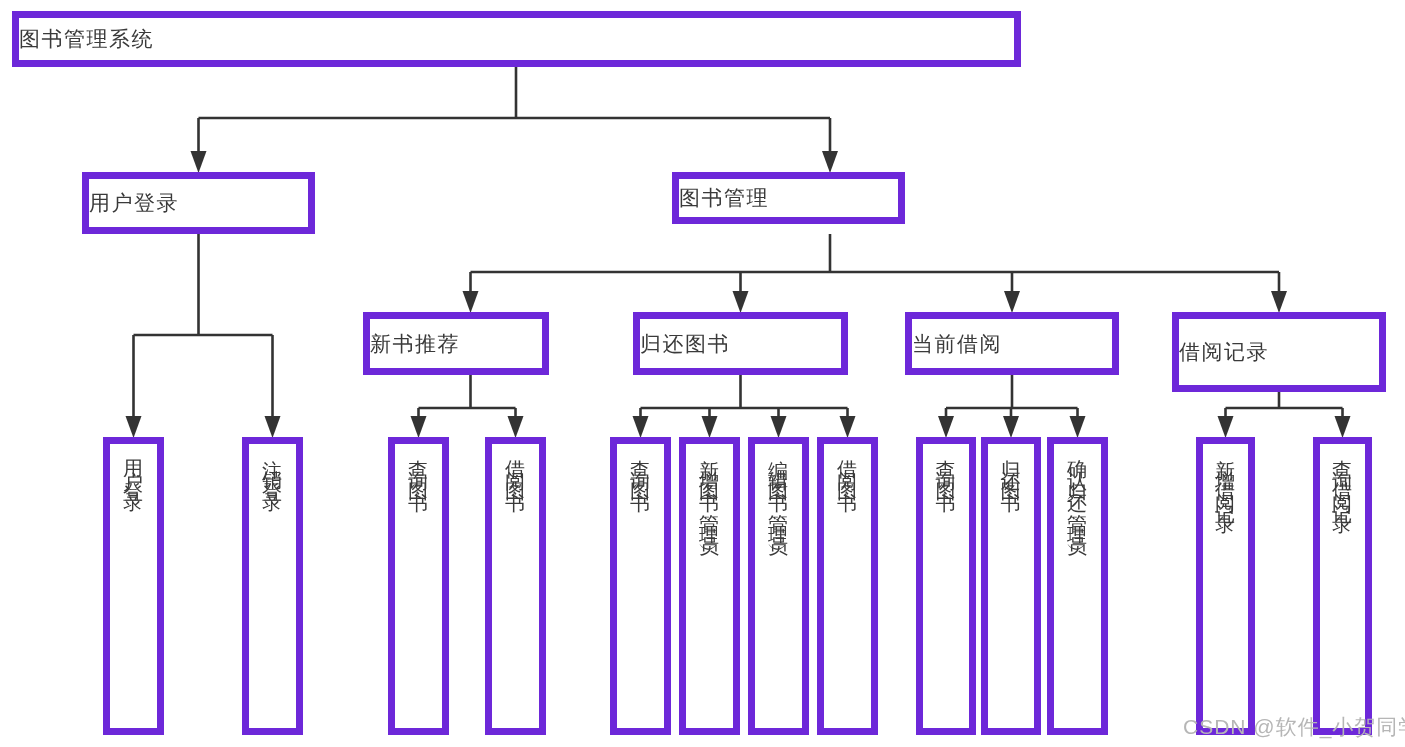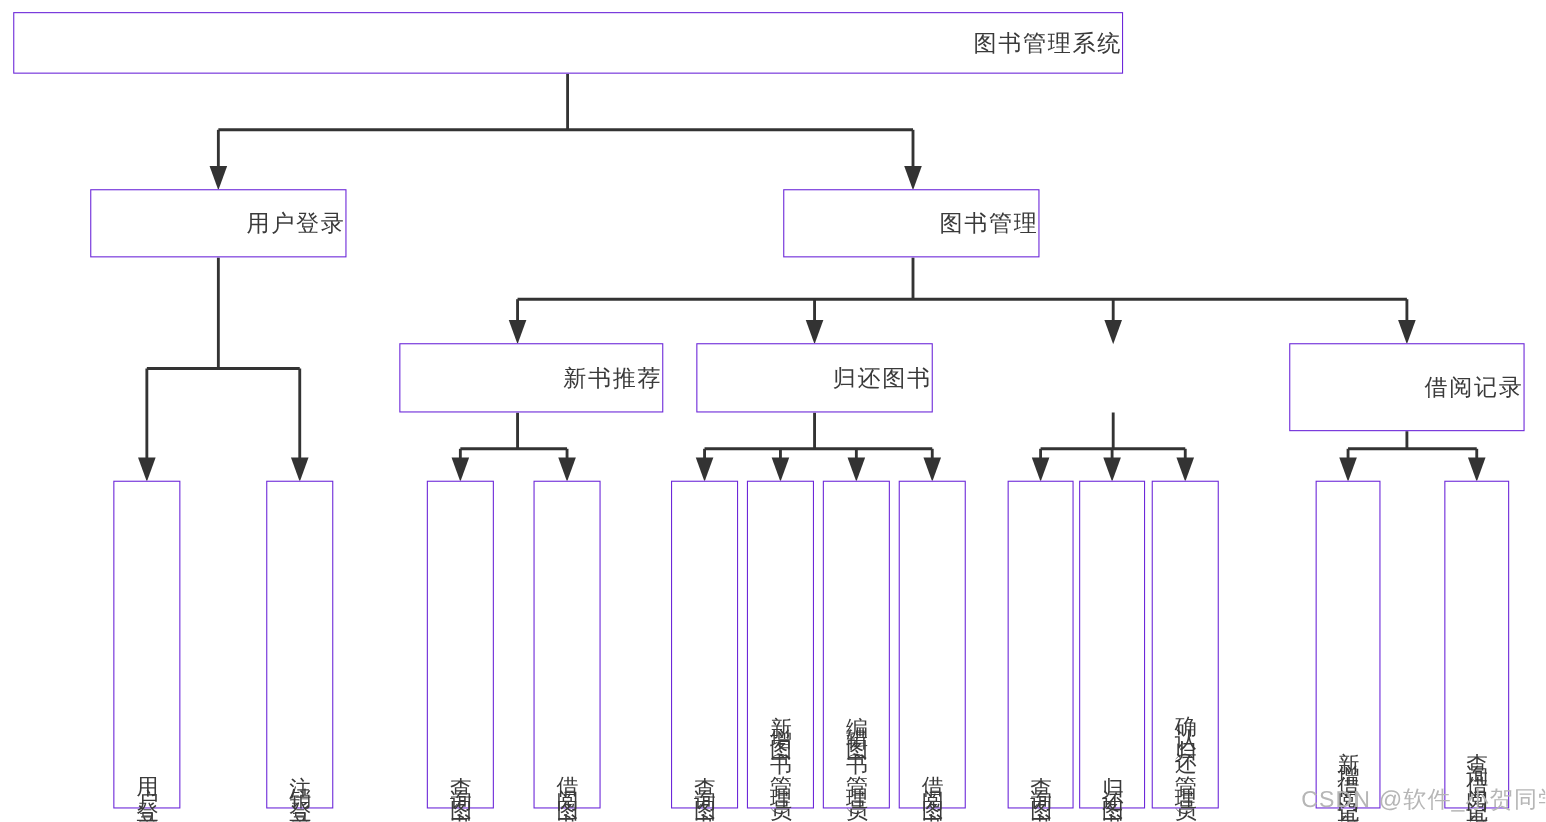--- a/index.html
+++ b/index.html
@@ -27,25 +27,25 @@
     stroke-width: 2.6;
   }
   .conn polygon {
     fill: #333333;
     stroke: none;
   }
   .node {
     position: absolute;
     box-sizing: border-box;
     background: #ffffff;
-    border: 1px solid #6d28d9;
+    border: 7px solid #6d28d9;
     color: #3a3a3a;
     display: flex;
     align-items: center;
-    justify-content: flex-end;
+    justify-content: flex-start;
     z-index: 2;
   }
   .h-node {
     font-size: 21px;
     letter-spacing: 1.5px;
     white-space: nowrap;
   }
   .leaf {
     writing-mode: vertical-rl;
     text-orientation: mixed;
@@ -146,30 +146,33 @@
     </g>
   </svg>
 
   <div class="node h-node" style="left:12px; top:11px; width:1009px; height:56px;">
     <span>图书管理系统</span>
   </div>
 
   <div class="node h-node" style="left:82px; top:172px; width:233px; height:62px;">
     <span>用户登录</span>
   </div>
-  <div class="node h-node" style="left:712px; top:172px; width:233px; height:62px;">
+  <div class="node h-node" style="left:672px; top:172px; width:233px; height:52px;">
     <span>图书管理</span>
   </div>
 
-  <div class="node h-node" style="left:363px; top:312px; width:240px; height:63px;padding-left:36px;">
+  <div class="node h-node" style="left:363px; top:312px; width:186px; height:63px;">
     <span>新书推荐</span>
   </div>
   <div class="node h-node" style="left:633px; top:312px; width:215px; height:63px;">
     <span>归还图书</span>
   </div>
+  <div class="node h-node" style="left:905px; top:312px; width:214px; height:63px;">
+    <span>当前借阅</span>
+  </div>
   <div class="node h-node" style="left:1172px; top:312px; width:214px; height:80px;">
     <span>借阅记录</span>
   </div>
 
   <div class="node leaf" style="left:103px; top:437px; width:61px; height:298px;">
     <span>用户登录</span>
   </div>
   <div class="node leaf" style="left:242px; top:437px; width:61px; height:298px;">
     <span>注销登录</span>
   </div>

